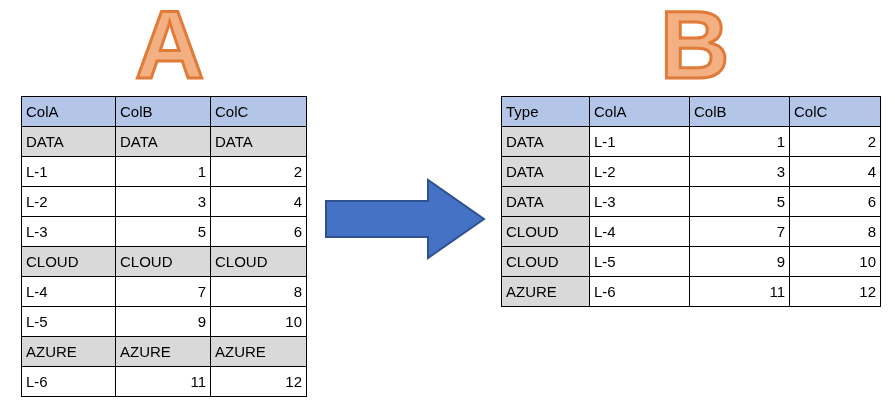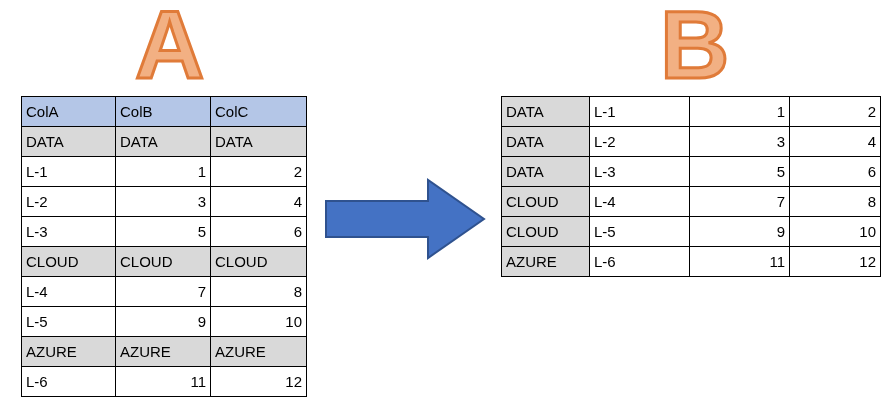--- a/index.html
+++ b/index.html
@@ -160,20 +160,26 @@
   </svg>
 
   <table id="table-b" class="xl-table">
     <colgroup>
       <col class="ct">
         <col class="ca">
         <col class="cb">
         <col class="cc">
     </colgroup>
     <tbody>
+      <tr>
+        <td class="hdr txt">Type</td>
+        <td class="hdr txt">ColA</td>
+        <td class="hdr txt">ColB</td>
+        <td class="hdr txt">ColC</td>
+      </tr>
 
       <tr>
         <td class="grp txt">DATA</td>
         <td class="plain txt">L-1</td>
         <td class="plain num">1</td>
         <td class="plain num">2</td>
       </tr>
       <tr>
         <td class="grp txt">DATA</td>
         <td class="plain txt">L-2</td>

